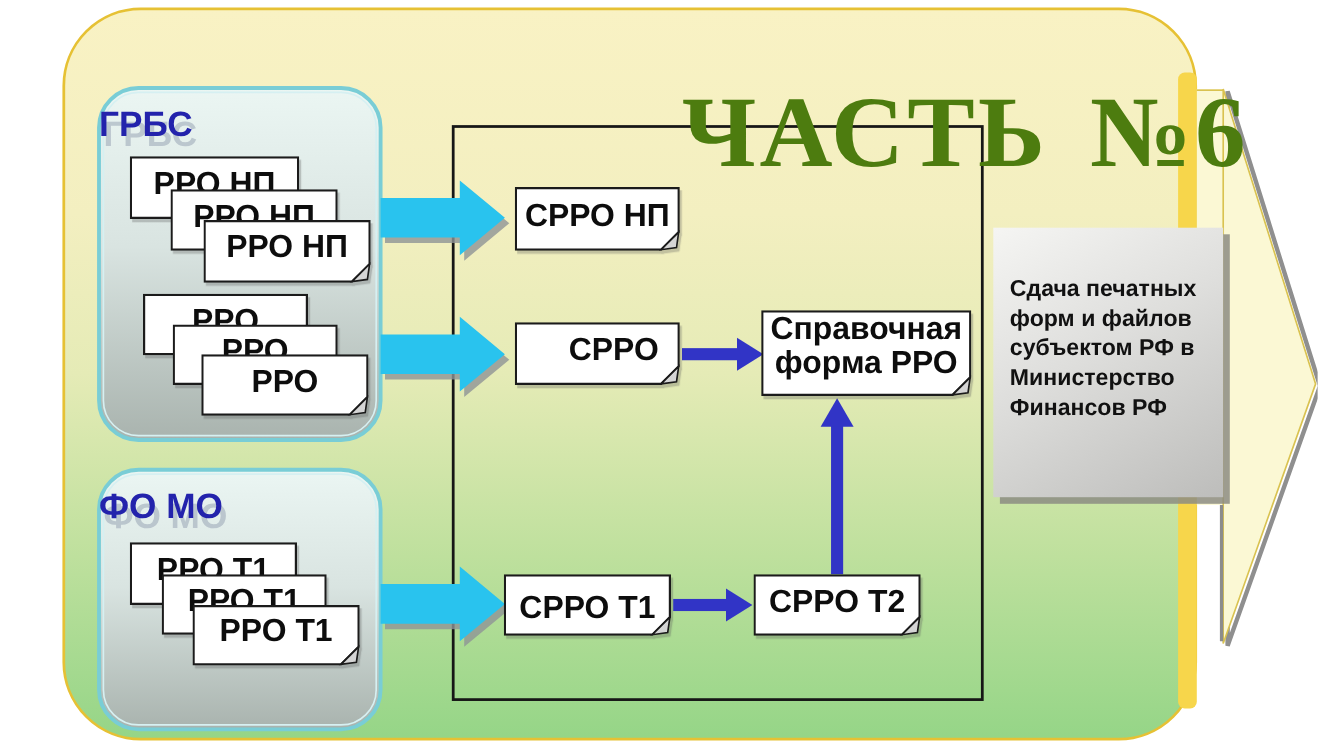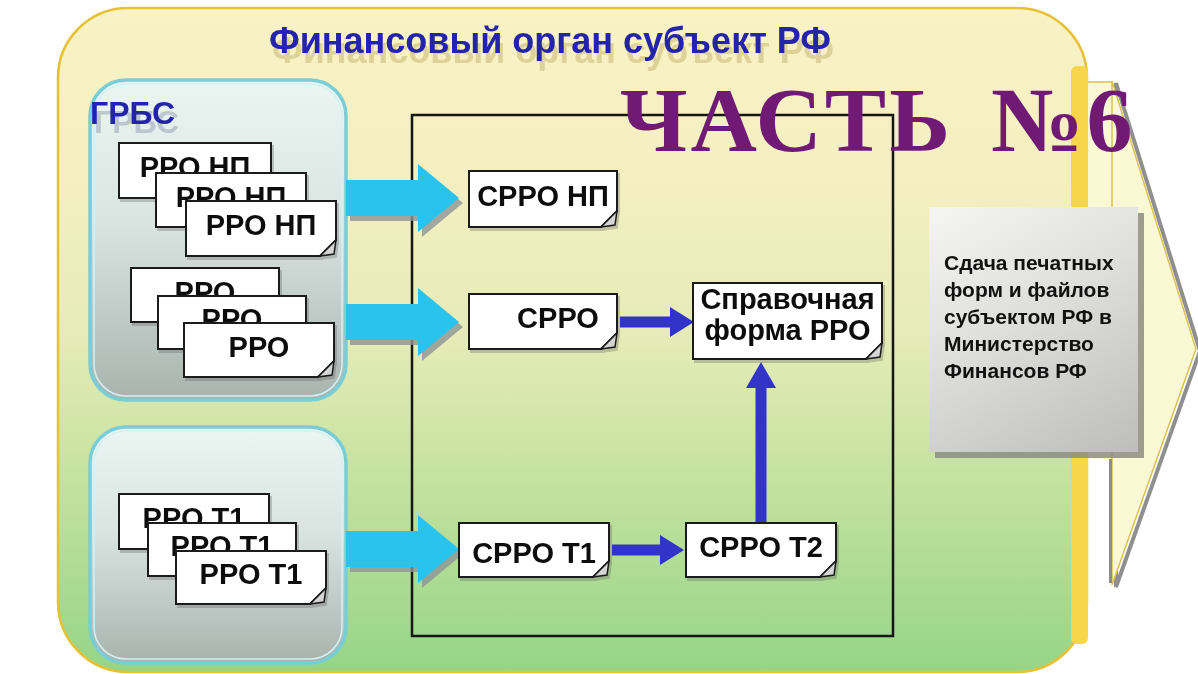--- a/index.html
+++ b/index.html
@@ -5,30 +5,30 @@
   html,body{margin:0;padding:0;background:#ffffff;}
   #stage{position:relative;width:1198px;height:674px;overflow:hidden;background:#ffffff;
          font-family:"Liberation Sans",sans-serif;}
   #bg-svg{position:absolute;left:0;top:0;z-index:0;}
   #doc-layer{position:absolute;left:0;top:0;width:1198px;height:674px;z-index:2;pointer-events:none;}
   .doc{position:absolute;}
   .doc svg{position:absolute;left:0;top:0;filter:drop-shadow(2px 3px 0 rgba(90,90,90,.30));}
   .doc-label{position:absolute;left:0;top:0;right:0;bottom:0;display:flex;align-items:center;justify-content:center;
              padding-bottom:6px;font-weight:bold;font-size:29px;line-height:31px;color:#0d0d0d;text-align:center;}
   .doc-label.small-pad{padding-bottom:13px;padding-left:4px;padding-right:4px;}
-  #output-note{position:absolute;left:929px;top:207px;width:209px;height:245px;z-index:3;box-sizing:border-box;
+  #output-note{position:absolute;left:903px;top:207px;width:209px;height:245px;z-index:3;box-sizing:border-box;
                background:linear-gradient(150deg,#f5f5f3 0%,#dededc 45%,#bdbdbb 100%);
                box-shadow:6px 6px 0 rgba(140,140,130,0.85);
                padding:42px 8px 0 15px;font-weight:bold;font-size:21px;line-height:27px;color:#111;}
   #main-title{position:absolute;left:250px;top:20px;width:600px;z-index:4;text-align:center;
               font-weight:bold;font-size:36px;color:#2323ac;
               text-shadow:3px 10px 0 rgba(198,184,120,0.55);}
   #part-label{position:absolute;left:620px;top:74px;z-index:4;white-space:nowrap;
               font-family:"Liberation Serif",serif;font-weight:bold;font-size:92px;line-height:92px;
-              letter-spacing:3px;word-spacing:12px;color:#701a75;}
+              letter-spacing:3px;word-spacing:12px;color:#4d7c0f;}
   .group-label{position:absolute;width:256px;z-index:4;font-weight:bold;font-size:32px;
                color:#2323ac;text-shadow:4px 9px 0 rgba(145,158,175,0.5);}
   #grbs-label{left:90px;top:95px;}
   #fomo-label{left:90px;top:442px;}
 </style>
 </head>
 <body>
 
 <div id="stage">
 
@@ -197,17 +197,17 @@
           <polygon points="135,55 151,39 149,53" fill="#d5d5d5" stroke="#1b1b1b" stroke-width="1.5"></polygon>
         </svg>
         <span class="doc-label">СРРО Т2</span>
       </div>
     </div>
 
   <div id="output-note">
     <span>Сдача печатных форм и файлов субъектом РФ в Министерство Финансов РФ</span>
   </div>
 
-  <div id="main-title">Финансовый орган субъект РФ</div>
   <div id="part-label">ЧАСТЬ №6</div>
   <div id="grbs-label" class="group-label">ГРБС</div>
+  <div id="fomo-label" class="group-label">ФО МО</div>
 
 </div>
 
 </body></html>

